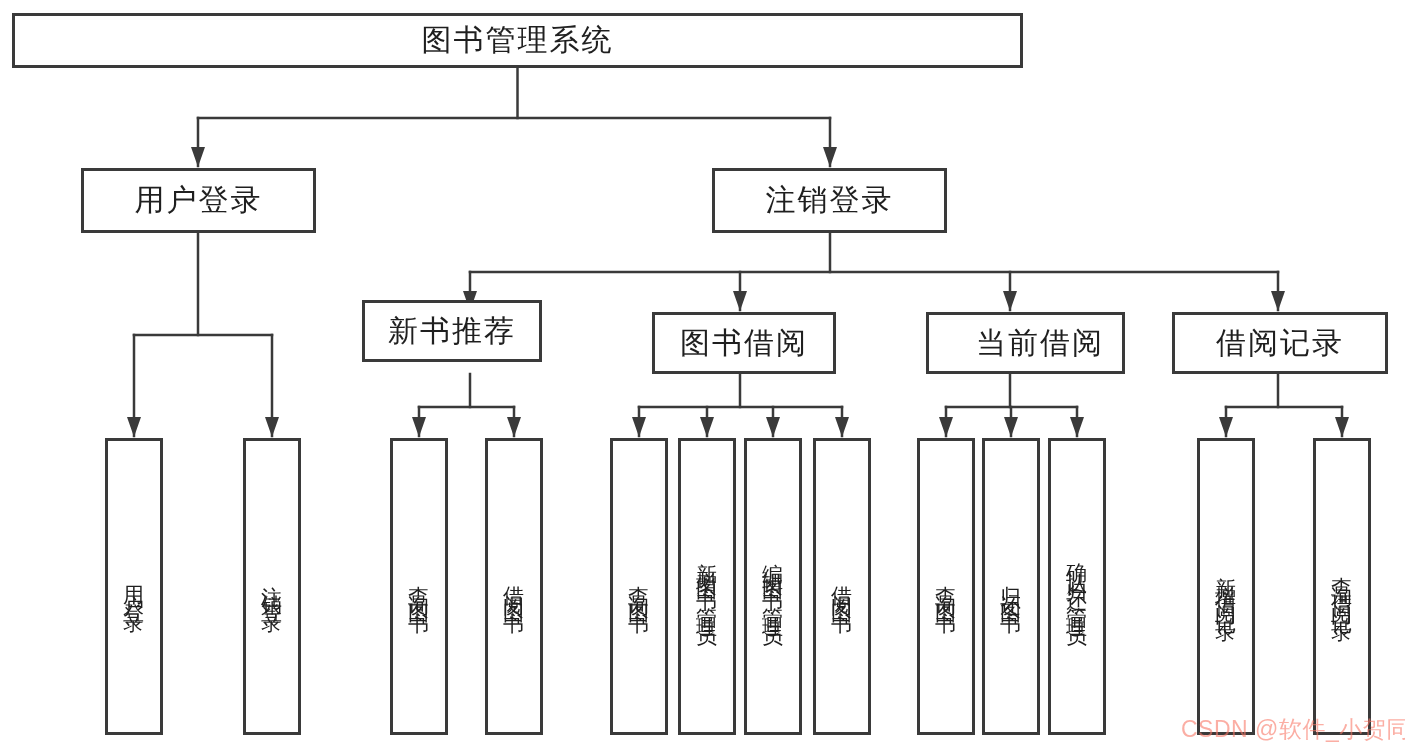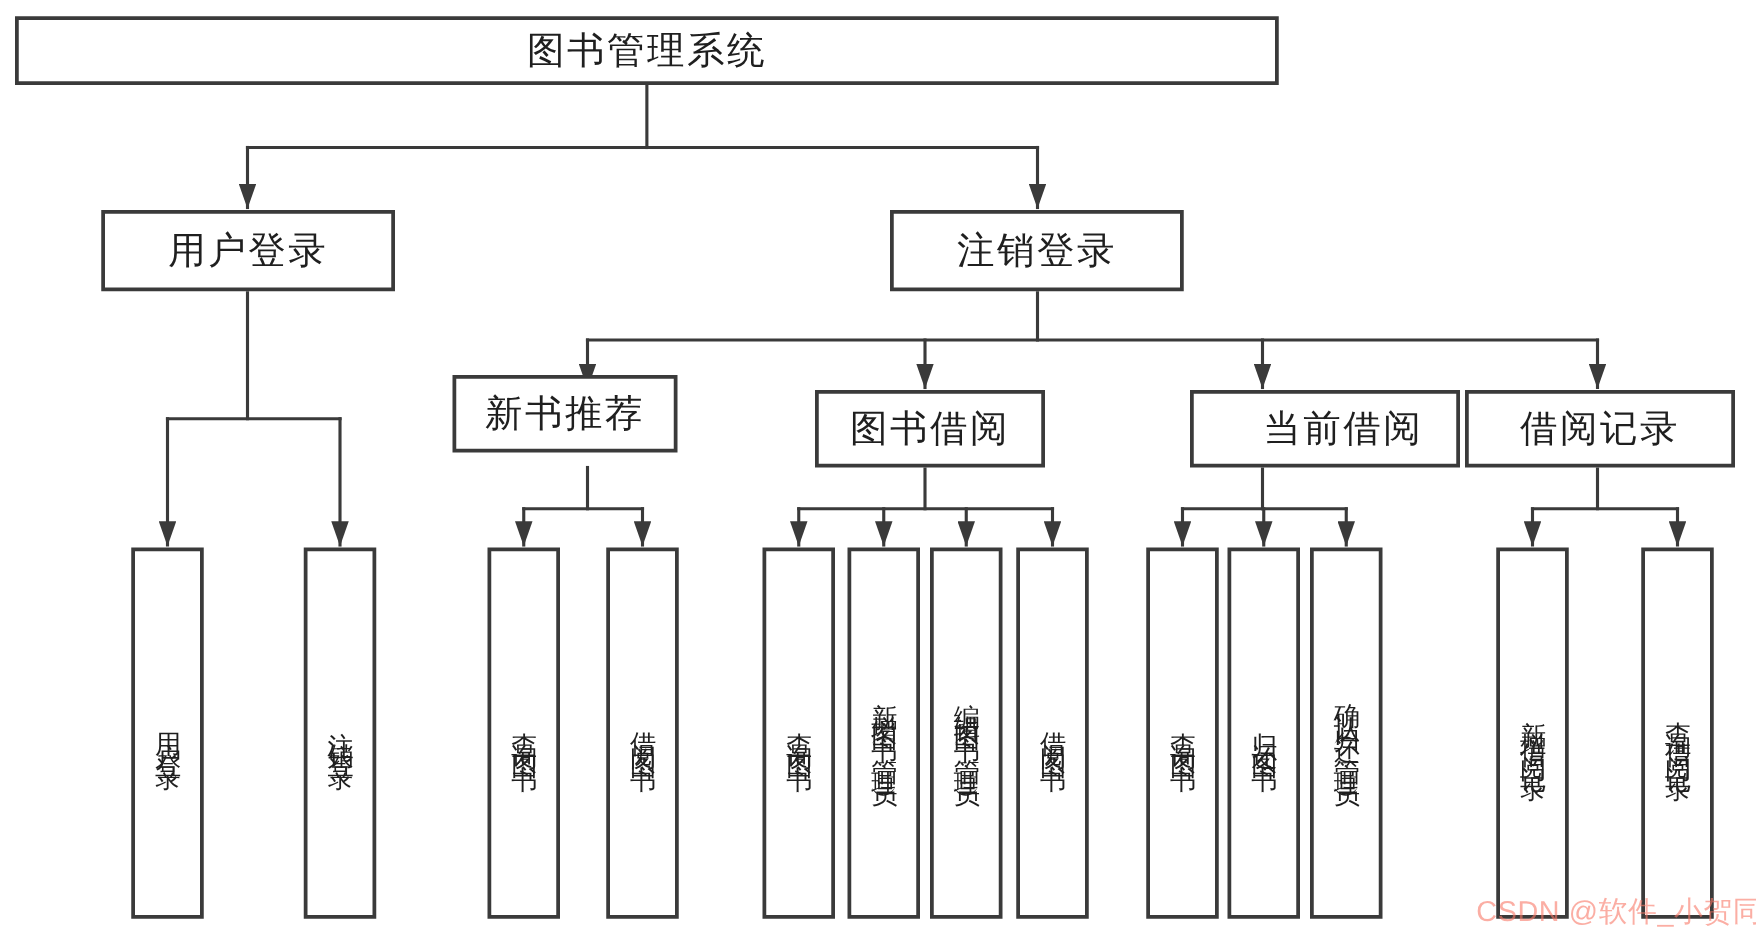--- a/index.html
+++ b/index.html
@@ -106,21 +106,21 @@
     </g>
   </svg>
 
   <div class="box h" style="left:12px; top:13px; width:1011px; height:55px;">图书管理系统</div>
 
   <div class="box h" style="left:81px; top:168px; width:235px; height:65px;">用户登录</div>
   <div class="box h" style="left:712px; top:168px; width:235px; height:65px;">注销登录</div>
 
   <div class="box h" style="left:362px; top:300px; width:180px; height:62px;">新书推荐</div>
   <div class="box h" style="left:632px; top:312px; width:184px; height:62px;margin-left:20px;">图书借阅</div>
-  <div class="box h" style="left:952px; top:312px; width:216px; height:62px;padding-left:29px;">当前借阅</div>
+  <div class="box h" style="left:926px; top:312px; width:199px; height:62px;padding-left:29px;">当前借阅</div>
   <div class="box h" style="left:1172px; top:312px; width:216px; height:62px;">借阅记录</div>
 
   <div class="box v" style="left:105px; top:438px; width:58px; height:297px;">用户登录</div>
   <div class="box v" style="left:243px; top:438px; width:58px; height:297px;">注销登录</div>
 
   <div class="box v" style="left:390px; top:438px; width:58px; height:297px;">查询图书</div>
   <div class="box v" style="left:485px; top:438px; width:58px; height:297px;">借阅图书</div>
 
   <div class="box v" style="left:610px; top:438px; width:58px; height:297px;">查询图书</div>
   <div class="box v" style="left:678px; top:438px; width:58px; height:297px;">新增图书（管理员）</div>

